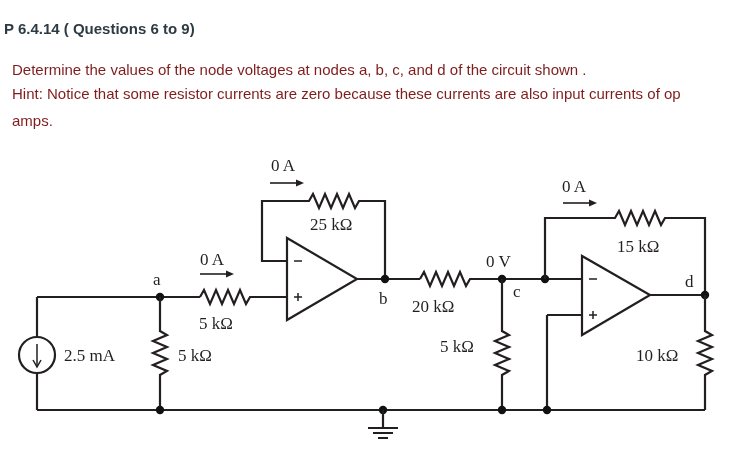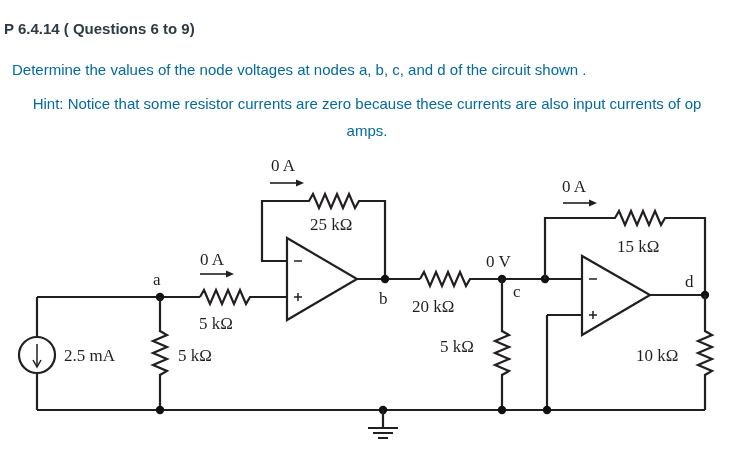--- a/index.html
+++ b/index.html
@@ -1,20 +1,20 @@
 <!DOCTYPE html>
 <html><head>
 <meta charset="utf-8">
 <style>
   html, body { margin:0; padding:0; background:#ffffff; }
   body { width:736px; height:468px; position:relative; overflow:hidden; font-family:"Liberation Sans", sans-serif; color:#2d3b45; }
   .title { position:absolute; left:4px; top:20px; font-size:15px; font-weight:bold; color:#2d3b45; }
-  .para { position:absolute; left:12px; font-size:15px; color:#0369a1; line-height:27px; }
+  .para { position:absolute; left:12px; font-size:15px; color:#7f1d1d; line-height:27px; }
   #p1 { top:56px; }
-  #p2 { top:90px; width:710px;text-align:center; }
+  #p2 { top:80px; width:710px; }
   svg { position:absolute; left:0; top:0; }
   .w { stroke:#231f20; stroke-width:2.2; fill:none; stroke-linejoin:miter; }
   .lbl { font-family:"Liberation Serif", serif; font-size:17px; fill:#231f20; }
   .dot { fill:#111; }
 </style>
 </head>
 <body>
 
 <div class="title">P 6.4.14 ( Questions 6 to 9)</div>
 <div class="para" id="p1">Determine the values of the node voltages at nodes a, b, c, and d of the circuit shown .</div>

